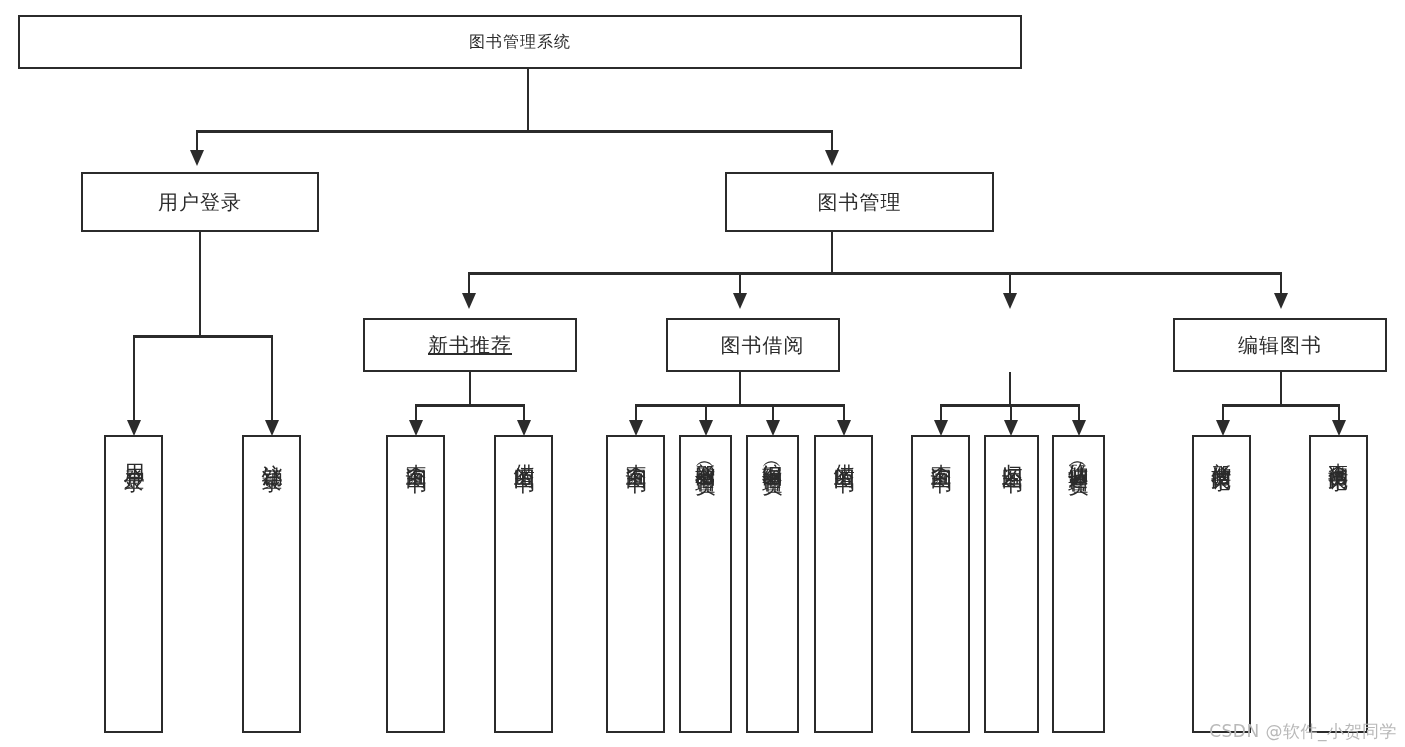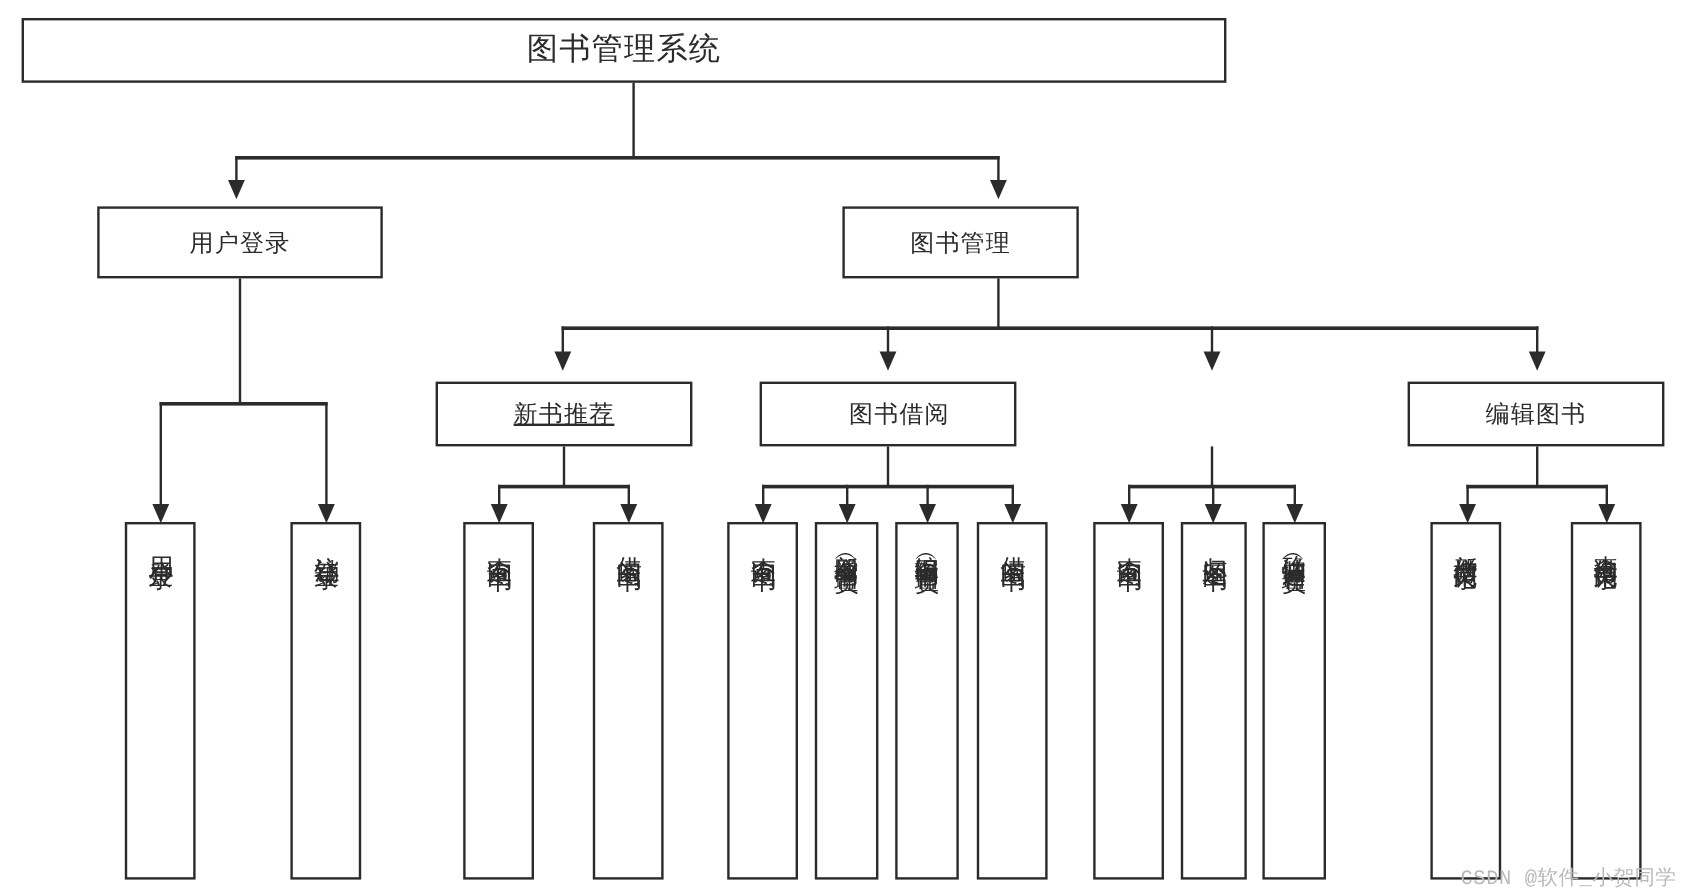--- a/index.html
+++ b/index.html
@@ -25,21 +25,21 @@
     justify-content:center;
     color:#2b2b2b;
   }
   .node .label{
     font-size:20px;
     line-height:1.15;
     letter-spacing:1px;
     white-space:nowrap;
     color:#2b2b2b;
   }
-  .node.root .label{font-size:26px;text-align:right;}
+  .node.root .label{font-size:16px;text-align:right;}
   .node.lvl2 .label{font-size:20px;}
   .node.lvl3 .label{font-size:20px;}
   
   .node.leaf{
     align-items:flex-start;
     justify-content:center;
     padding-top:10px;
   }
   .node.leaf .label{
     writing-mode:vertical-rl;
@@ -71,21 +71,20 @@
   
   #watermark{
     position:absolute;
     right:8px;
     bottom:4px;
     font-size:17px;
     color:#b9b9b9;
     letter-spacing:0.5px;
     white-space:nowrap;
     user-select:none;
-    font-family:Liberation Mono, monospace;
   }
 </style>
 </head>
 <body>
 
 <div id="canvas">
 
   <div class="node root" style="left:18px;top:15px;width:1004px;height:54px;">
     <span class="label">图书管理系统</span>
   </div>
@@ -94,21 +93,21 @@
   <div class="conn hline" style="left:196px;top:130px;width:637px;height:3px;"></div>
   <div class="conn vline" style="left:196px;top:130px;width:2px;height:21px;"></div>
   <div class="arrow" style="left:190px;top:150px;"></div>
   <div class="conn vline" style="left:831px;top:130px;width:2px;height:21px;"></div>
   <div class="arrow" style="left:825px;top:150px;"></div>
 
   <div class="node lvl2" style="left:81px;top:172px;width:238px;height:60px;">
     <span class="label">用户登录</span>
   </div>
 
-  <div class="node lvl2" style="left:702px;top:172px;width:197px;height:60px;">
+  <div class="node lvl2" style="left:725px;top:172px;width:269px;height:60px;">
     <span class="label">图书管理</span>
   </div>
 
   <div class="conn vline" style="left:199px;top:232px;width:2px;height:104px;"></div>
   <div class="conn hline" style="left:133px;top:335px;width:140px;height:3px;"></div>
   <div class="conn vline" style="left:133px;top:335px;width:2px;height:86px;"></div>
   <div class="arrow" style="left:127px;top:420px;"></div>
   <div class="conn vline" style="left:271px;top:335px;width:2px;height:86px;"></div>
   <div class="arrow" style="left:265px;top:420px;"></div>
 
@@ -119,21 +118,21 @@
   <div class="conn vline" style="left:739px;top:272px;width:2px;height:22px;"></div>
   <div class="arrow" style="left:733px;top:293px;"></div>
   <div class="conn vline" style="left:1009px;top:272px;width:2px;height:22px;"></div>
   <div class="arrow" style="left:1003px;top:293px;"></div>
   <div class="conn vline" style="left:1280px;top:272px;width:2px;height:22px;"></div>
   <div class="arrow" style="left:1274px;top:293px;"></div>
 
   <div class="node lvl3" style="left:363px;top:318px;width:214px;height:54px;text-decoration:underline;">
     <span class="label">新书推荐</span>
   </div>
-  <div class="node lvl3" style="left:633px;top:318px;width:214px;height:54px;padding-left:19px;">
+  <div class="node lvl3" style="left:666px;top:318px;width:174px;height:54px;padding-left:19px;">
     <span class="label">图书借阅</span>
   </div>
   <div class="node lvl3" style="left:1173px;top:318px;width:214px;height:54px;">
     <span class="label">编辑图书</span>
   </div>
 
   <div class="conn vline" style="left:469px;top:372px;width:2px;height:33px;"></div>
   <div class="conn hline" style="left:415px;top:404px;width:110px;height:3px;"></div>
   <div class="conn vline" style="left:415px;top:404px;width:2px;height:17px;"></div>
   <div class="arrow" style="left:409px;top:420px;"></div>

